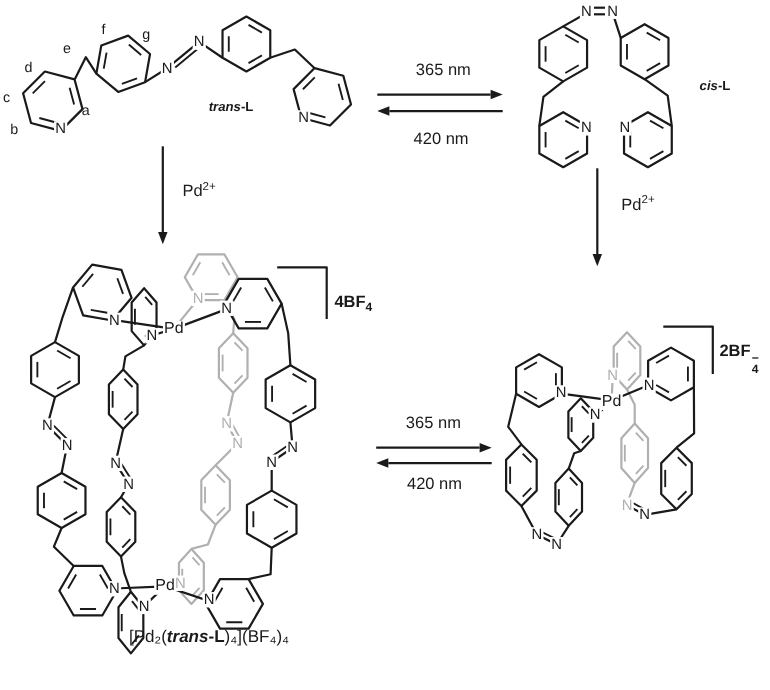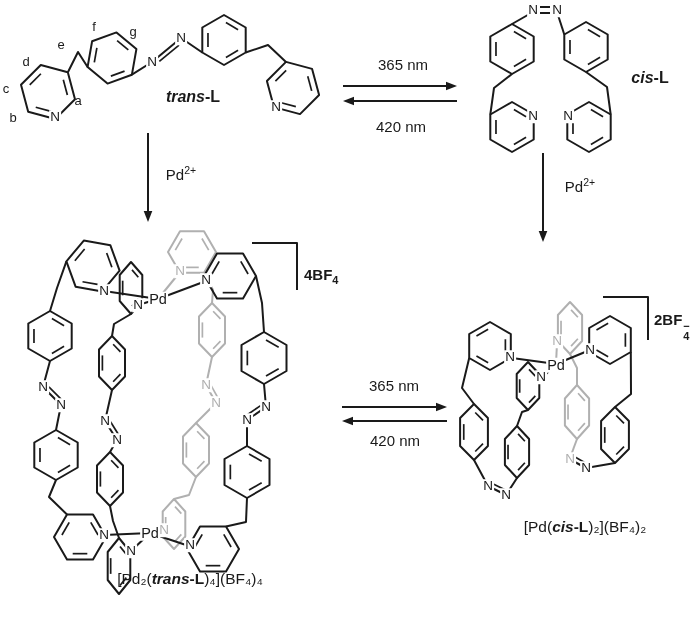--- a/index.html
+++ b/index.html
@@ -6,21 +6,21 @@
   .stage{position:relative;width:700px;height:627px;background:#fff;overflow:hidden;
          font-family:"Liberation Sans",sans-serif;color:#1a1a1a;}
   #art{position:absolute;left:0;top:0;}
   .lbl{position:absolute;transform:translate(-50%,-50%);white-space:nowrap;line-height:1;}
   .anchor{transform:none;font-weight:bold;}
   .atom{font-size:13.5px;background:#fff;padding:0 1px;}
   .pd{font-size:14.5px;background:#fff;padding:0 1px;}
   .gray{color:#b0b0b0;}
   .site{font-size:13px;}
   .nm{font-size:15px;}
-  .name-lbl{font-size:16px;font-weight:bold;}
+  .name-lbl{font-size:12px;font-weight:bold;}
   .bi{font-style:italic;font-weight:bold;}
   .cap{font-size:15.5px;}
   .ion{font-size:15px;}
   .sub-i{font-size:11px;vertical-align:-4px;}
   .sup-i{font-size:10.5px;position:relative;top:-6px;}
   .stack{display:inline-flex;flex-direction:column;align-items:flex-start;
          font-size:11px;line-height:1;vertical-align:-5px;margin-left:1px;}
   .stack .s1{margin-bottom:-1px;}
 </style>
 </head>
@@ -224,21 +224,21 @@
   <span class="lbl site" style="left:61px;top:44px">e</span>
   <span class="lbl site" style="left:26px;top:61px">d</span>
   <span class="lbl site" style="left:6px;top:88px">c</span>
   <span class="lbl site" style="left:13px;top:117px">b</span>
   <span class="lbl site" style="left:78px;top:100px">a</span>
 
   <span class="lbl atom" style="left:55px;top:117px">N</span>
   <span class="lbl atom" style="left:152px;top:62px">N</span>
   <span class="lbl atom" style="left:181px;top:38px">N</span>
   <span class="lbl atom" style="left:276px;top:107px">N</span>
-  <span class="lbl name-lbl" style="left:193px;top:97px"><span class="bi">trans</span><span>-L</span></span>
+  <span class="lbl name-lbl" style="left:210px;top:97px"><span class="bi">trans</span><span>-L</span></span>
 
   <span class="lbl atom" style="left:533px;top:10px">N</span>
   <span class="lbl atom" style="left:557px;top:10px">N</span>
   <span class="lbl atom" style="left:533px;top:116px">N</span>
   <span class="lbl atom" style="left:568px;top:116px">N</span>
   <span class="lbl name-lbl" style="left:650px;top:78px"><span class="bi">cis</span><span>-L</span></span>
 
   <span class="lbl nm" style="left:403px;top:64px">365 nm</span>
   <span class="lbl nm" style="left:401px;top:126px">420 nm</span>
 
@@ -281,14 +281,13 @@
   <span class="lbl atom" style="left:590px;top:350px">N</span>
   <span class="lbl atom" style="left:488px;top:486px">N</span>
   <span class="lbl atom" style="left:506px;top:495px">N</span>
   <span class="lbl atom gray" style="left:570px;top:459px">N</span>
   <span class="lbl atom" style="left:586px;top:468px">N</span>
 
   <span class="lbl anchor ion" style="left:654px;top:312px"><span>2BF</span><span class="stack">
         <span class="s1">−</span>
         <span>4</span>
       </span></span>
-  <span class="lbl cap" style="left:585px;top:527px"><span>[Pd(</span><span class="bi">cis</span><b>-L</b><span>)₂](BF₄)₂</span></span>
 </div>
 
 </body></html>

